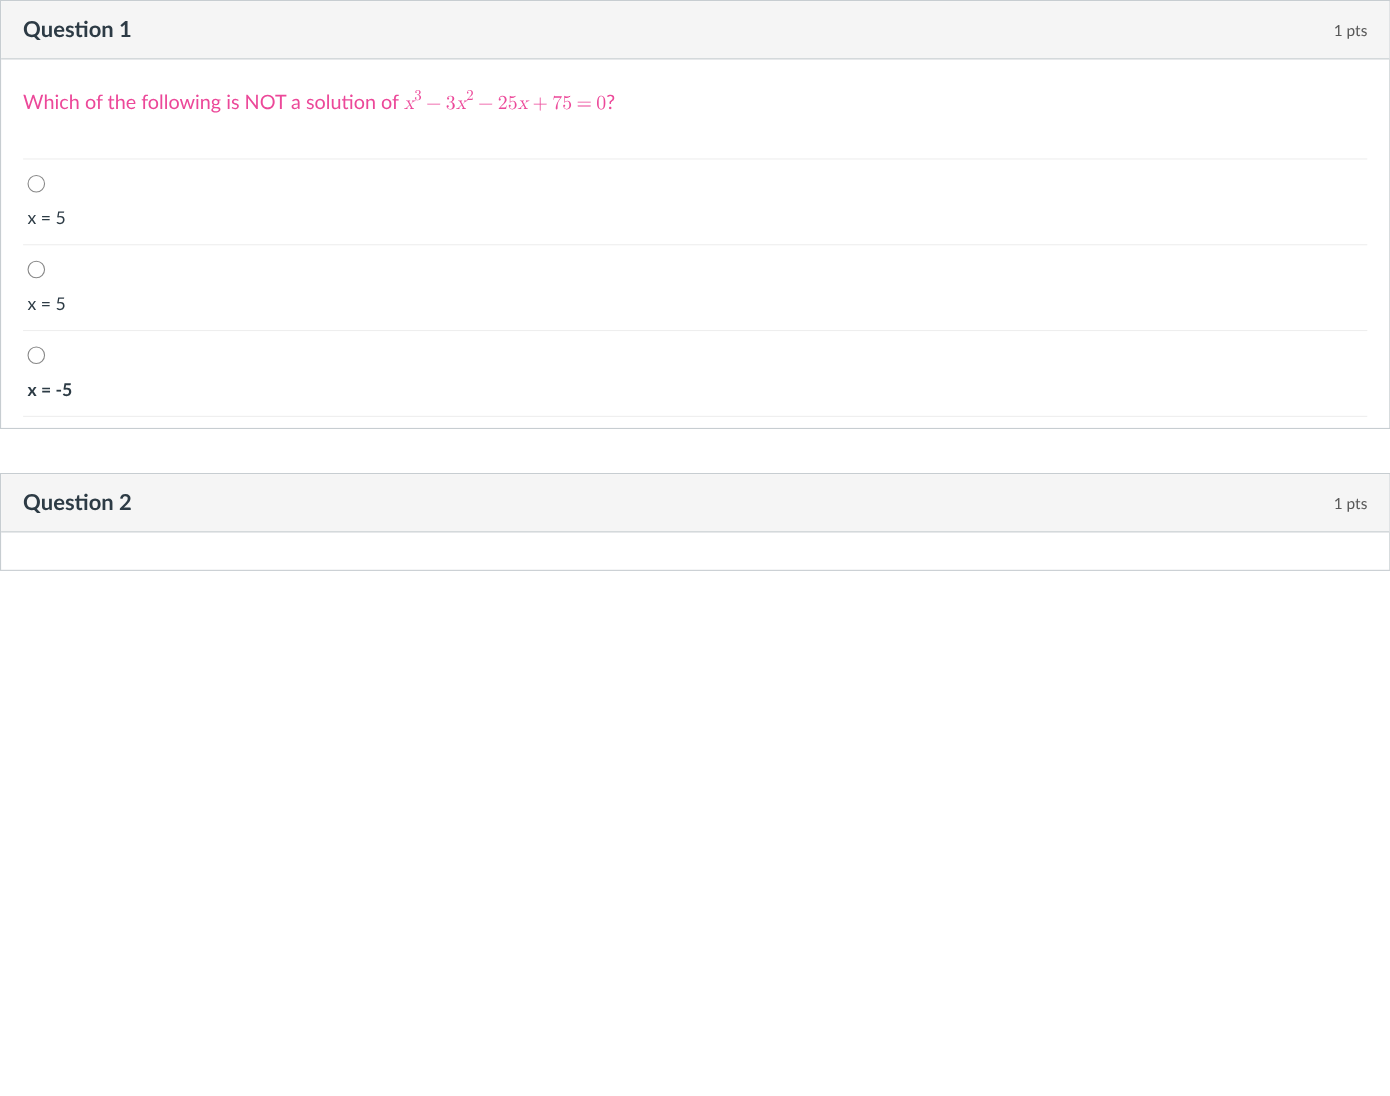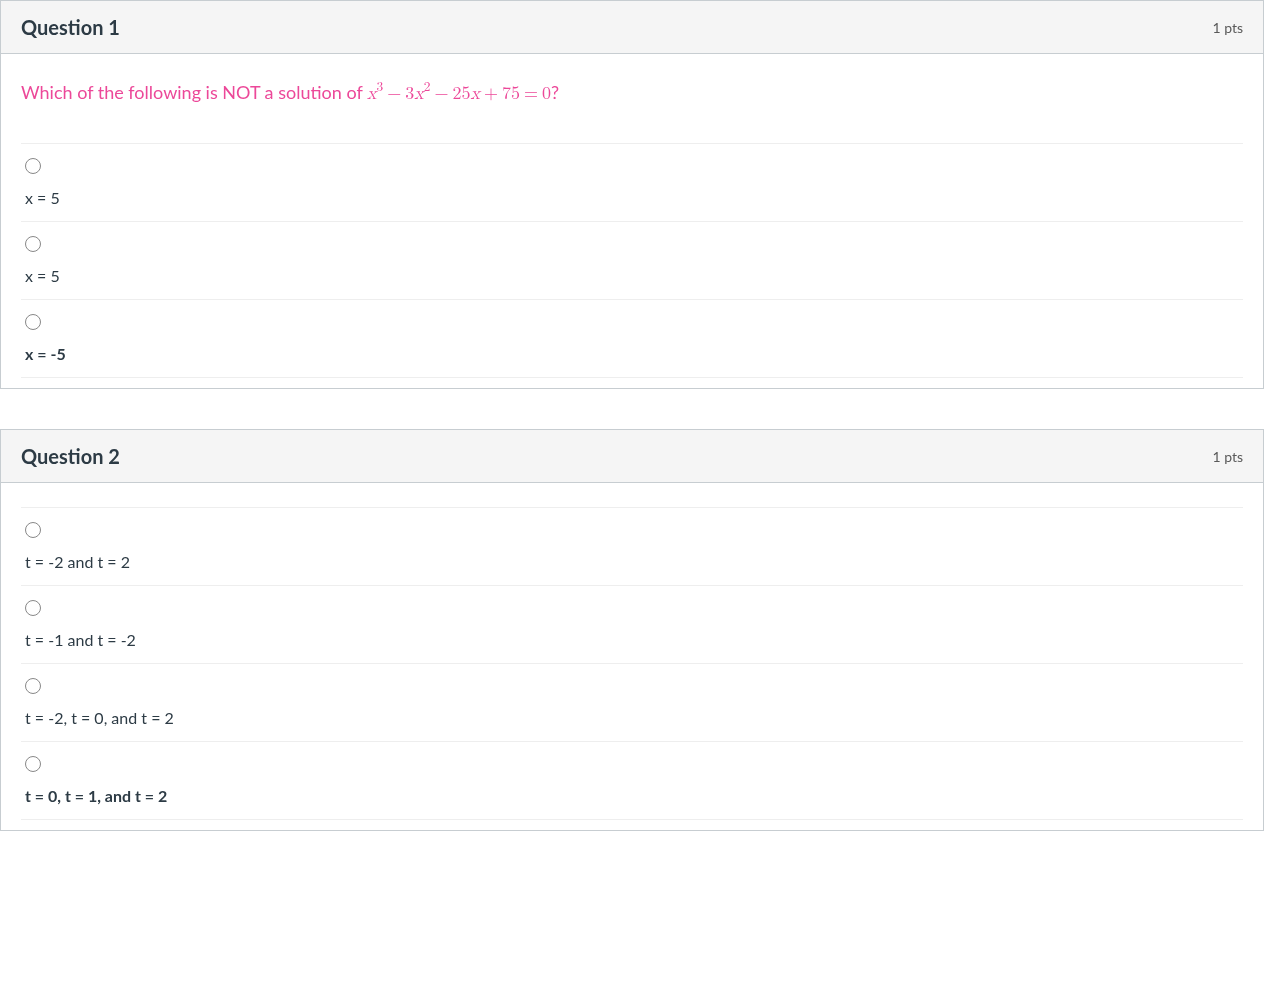--- a/index.html
+++ b/index.html
@@ -104,32 +104,14 @@
     </div>
   </div>
 </div>
 
 <div class="question-block">
   <div class="question-header">
     <div class="question-title">Question 2</div>
     <div class="question-points">1 pts</div>
   </div>
   <div class="question-body">
-    <div class="answers">
-      <div class="answer-row">
-        <span class="radio"></span>
-        <span class="answer-label">t = -2 and t = 2</span>
-      </div>
-      <div class="answer-row">
-        <span class="radio"></span>
-        <span class="answer-label">t = -1 and t = -2</span>
-      </div>
-      <div class="answer-row">
-        <span class="radio"></span>
-        <span class="answer-label">t = -2, t = 0, and t = 2</span>
-      </div>
-      <div class="answer-row">
-        <span class="radio"></span>
-        <span class="answer-label">t = 0, t = 1, and t = 2</span>
-      </div>
-    </div>
   </div>
 </div>
 
 </body></html>

